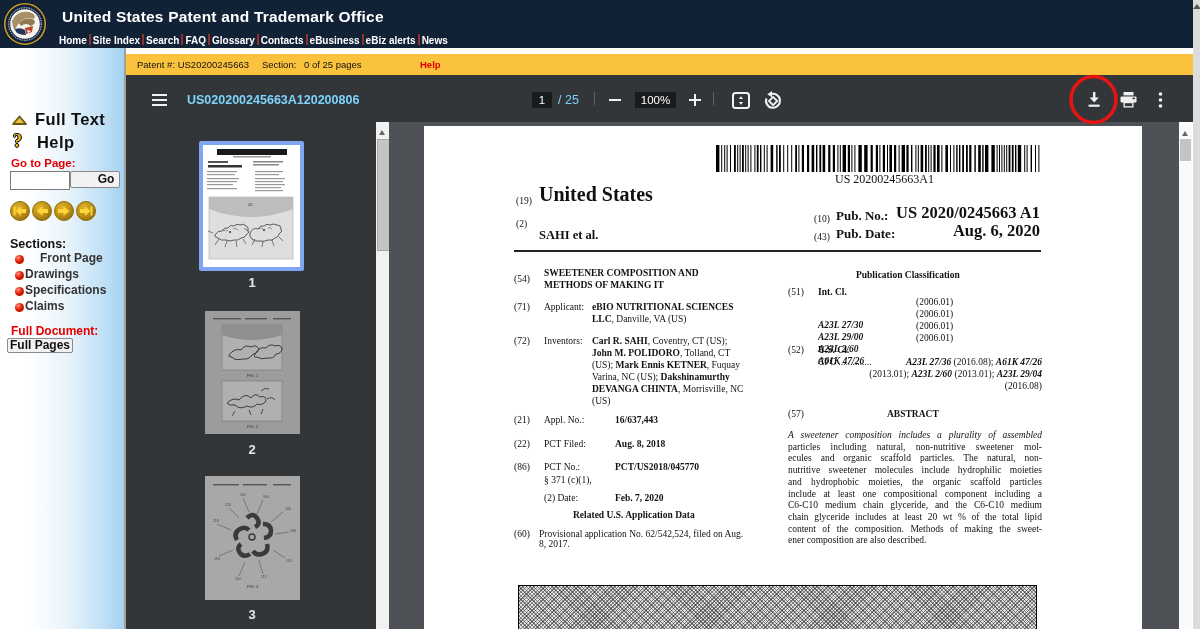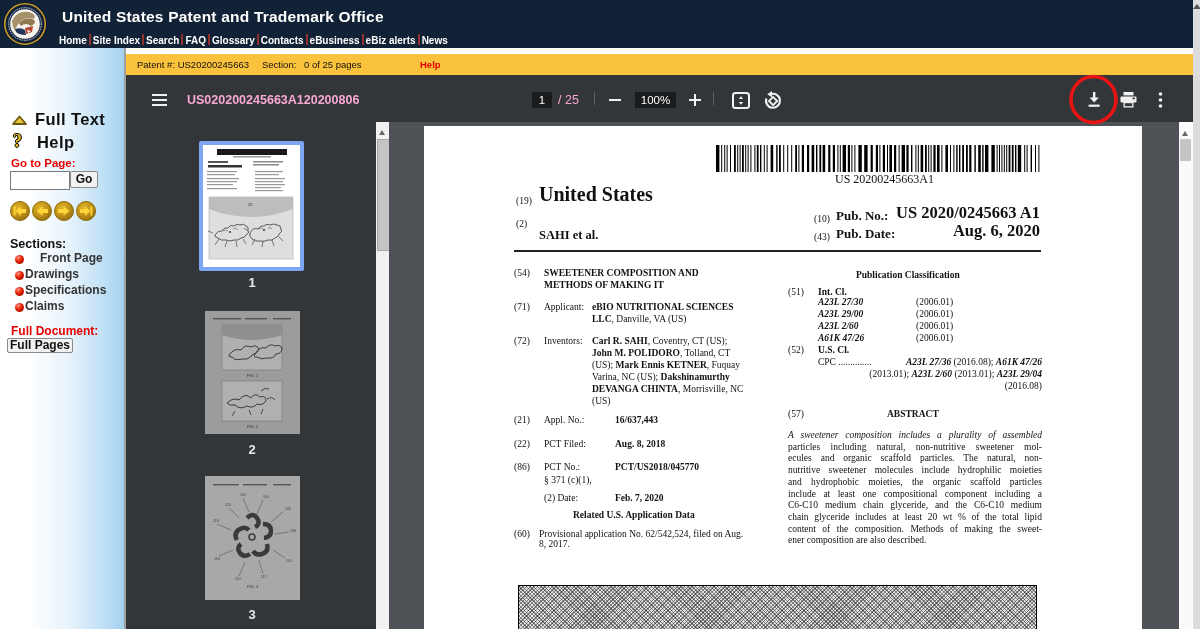--- a/index.html
+++ b/index.html
@@ -26,37 +26,37 @@
   .coin svg{position:absolute;left:0;top:0;}
   #sections{font-weight:bold;font-size:12.5px;color:#111;}
   .sec-item{position:absolute;font-weight:bold;font-size:12px;color:#333;white-space:nowrap;}
   .ball{position:absolute;width:9px;height:9px;border-radius:50%;background:radial-gradient(circle at 35% 30%,#ff8f80 0%,#e41c00 45%,#8f1000 100%);}
   #fulldoc{color:#e80000;font-weight:bold;font-size:12px;}
 
   
   #ybar{left:126px;top:54px;width:1067px;height:21px;background:#fbc33d;}
   #ybar span{position:absolute;top:5px;font-size:9.5px;color:#111;}
   #toolbar{left:126px;top:75px;width:1067px;height:47px;background:#323639;}
-  .tw{color:#f9a8d4;}
+  .tw{color:#7dd3fc;}
   .dbox{position:absolute;background:#191b1c;color:#fff;font-size:11.5px;text-align:center;}
   .sep{position:absolute;width:1px;height:13px;background:#5f6368;top:17px;}
 
   
   #thumbpane{left:126px;top:122px;width:250px;height:507px;background:#323639;}
   #thumbscroll{left:376px;top:122px;width:13px;height:507px;background:#f1f1f1;}
   #docarea{left:389px;top:122px;width:790px;height:507px;background:#4e5256;}
   #docscroll{left:1179px;top:125px;width:13px;height:504px;background:#fafafa;}
   .sthumb{background:#c4c4c4;}
   .sarrow{position:absolute;width:0;height:0;border-left:3.5px solid transparent;border-right:3.5px solid transparent;border-bottom:5px solid #666;}
 
   
   #page{left:424px;top:126px;width:718px;height:503px;background:#fff;font-family:"Liberation Serif",serif;color:#111;}
   #page .t{position:absolute;font-size:9.5px;line-height:12px;white-space:nowrap;}
   #page .b{font-weight:bold;}
-  #page .i{font-style:italic;}
+  #page .i{font-style:italic;margin-top:23px;}
 
   
   .thumbnum{position:absolute;color:#e8e8e8;font-size:13px;font-weight:bold;text-align:center;width:30px;}
 </style>
 </head>
 <body>
 <div id="stage">
 
   <div id="hdr" class="abs"></div>
   <div id="seal" class="abs">
@@ -85,21 +85,21 @@
   <div class="abs" id="sb-fulltext" style="left:11px;top:112px;">
     <svg width="17" height="12" viewBox="0 0 17 12">
       <path d="M2 10 L8.5 2.5 L15 10 Z" fill="#e8c23a" stroke="#6b5a10" stroke-width="1.8" stroke-linejoin="round"></path>
     </svg>
   </div>
   <div class="abs ftx" style="left:35px;top:110px;">Full Text</div>
   <div class="abs" style="left:13px;top:131px;font-family:'Liberation Serif',serif;font-weight:bold;font-size:18px;color:#e8b923;text-shadow:-1px 0 #000,1px 0 #000,0 -1px #000,0 1px #000;">?</div>
   <div class="abs ftx" style="left:37px;top:133px;">Help</div>
   <div class="abs" id="gotopage" style="left:11px;top:157px;">Go to Page:</div>
   <input id="pginput" class="abs" type="text" style="">
-  <div class="abs btn" style="left:70px;top:171px;width:26px;height:15px;line-height:15px;">Go</div>
+  <div class="abs btn" style="left:70px;top:171px;width:26px;height:15px;line-height:15px;padding-left:22px;">Go</div>
   <div class="abs" id="coins" style="left:0;top:0;">
     <div class="coin" style="left:10px;top:201px;">
         <svg width="18" height="18" viewBox="0 0 18 18">
           <rect x="2.6" y="4.5" width="1.9" height="9" fill="#ffd63a"></rect>
           <path d="M15 6.9 L15 11.1 L10 11.1 L10 13.8 L4.6 9 L10 4.2 L10 6.9 Z" fill="#ffd63a"></path>
         </svg>
       </div>
     <div class="coin" style="left:32px;top:201px;">
         <svg width="18" height="18" viewBox="0 0 18 18">
           <path d="M15 6.9 L15 11.1 L9.5 11.1 L9.5 13.8 L3.6 9 L9.5 4.2 L9.5 6.9 Z" fill="#ffd63a"></path>
@@ -379,21 +379,21 @@
 
     <div class="t" style="left:390px;top:87px;">(10)</div>
     <div class="t b" style="left:412px;top:84px;font-size:13px;">Pub. No.:</div>
     <div class="t b" style="right:102px;top:81px;font-size:16.5px;">US 2020/0245663 A1</div>
     <div class="t" style="left:390px;top:105px;">(43)</div>
     <div class="t b" style="left:412px;top:102px;font-size:13px;">Pub. Date:</div>
     <div class="t b" style="right:102px;top:99px;font-size:16.5px;">Aug. 6, 2020</div>
 
     <div class="abs" style="left:90px;top:124px;width:527px;height:2px;background:#222;"></div>
 
-    <div class="t" style="left:90px;top:141px;">(54)</div>
+    <div class="t" style="left:90px;top:147px;">(54)</div>
     <div class="t b" style="left:120px;top:141px;">SWEETENER COMPOSITION AND</div>
     <div class="t b" style="left:120px;top:153px;">METHODS OF MAKING IT</div>
 
     <div class="t" style="left:90px;top:175px;">(71)</div>
     <div class="t" style="left:120px;top:175px;">Applicant:</div>
     <div class="t b" style="left:168px;top:175px;">eBIO NUTRITIONAL SCIENCES</div>
     <div class="t" style="left:168px;top:187px;"><span class="b">LLC</span>, Danville, VA (US)</div>
 
     <div class="t" style="left:90px;top:209px;">(72)</div>
     <div class="t" style="left:120px;top:209px;">Inventors:</div>

